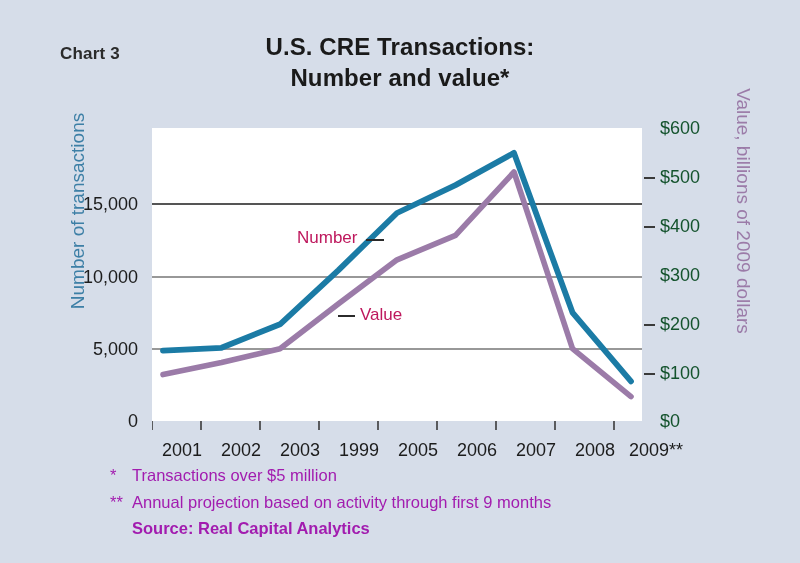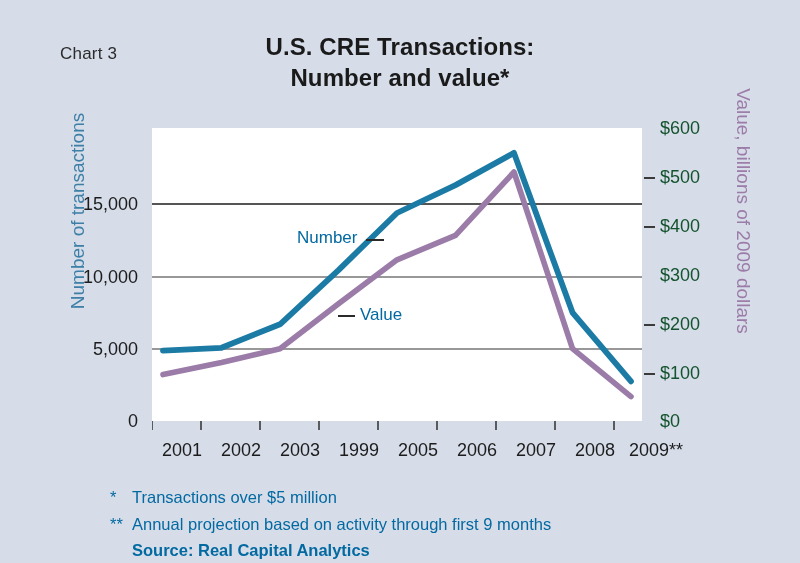--- a/index.html
+++ b/index.html
@@ -22,20 +22,21 @@
 
   
   #chart-number {
     position: absolute;
     left: 60px;
     top: 44px;
     font-size: 17px;
     color: #2b2b2b;
     letter-spacing: .2px;
     white-space: nowrap;
+    font-weight: bold;
   }
   #chart-title {
     position: absolute;
     left: 0;
     right: 0;
     top: 32px;
     text-align: center;
     font-size: 24px;
     font-weight: bold;
     color: #1a1a1a;
@@ -111,40 +112,40 @@
     font-size: 18px;
     color: #1c1c1c;
     text-align: center;
     white-space: nowrap;
   }
 
   
   .series-label {
     position: absolute;
     font-size: 17px;
-    color: #0369a1;
+    color: #be185d;
     white-space: nowrap;
   }
   #label-number { left: 297px; top: 228px; }
   #label-value  { left: 360px; top: 305px; }
   .leader {
     position: absolute;
     height: 1.6px;
     background: #2b2b2b;
   }
   #leader-number { left: 366px; top: 239px; width: 18px; }
   #leader-value  { left: 338px; top: 315px; width: 17px; }
 
   
   #footnotes {
     position: absolute;
     left: 110px;
-    top: 484px;
+    top: 462px;
     font-size: 16.5px;
-    color: #0369a1;
+    color: #a21caf;
     line-height: 1.62;
   }
   #footnotes .fn { white-space: nowrap; }
   #footnotes .fn-source { padding-left: 22px; font-weight: bold; }
   .fn-mark { display: inline-block; width: 22px; }
 </style>
 </head>
 <body>
 
 <div id="figure">

